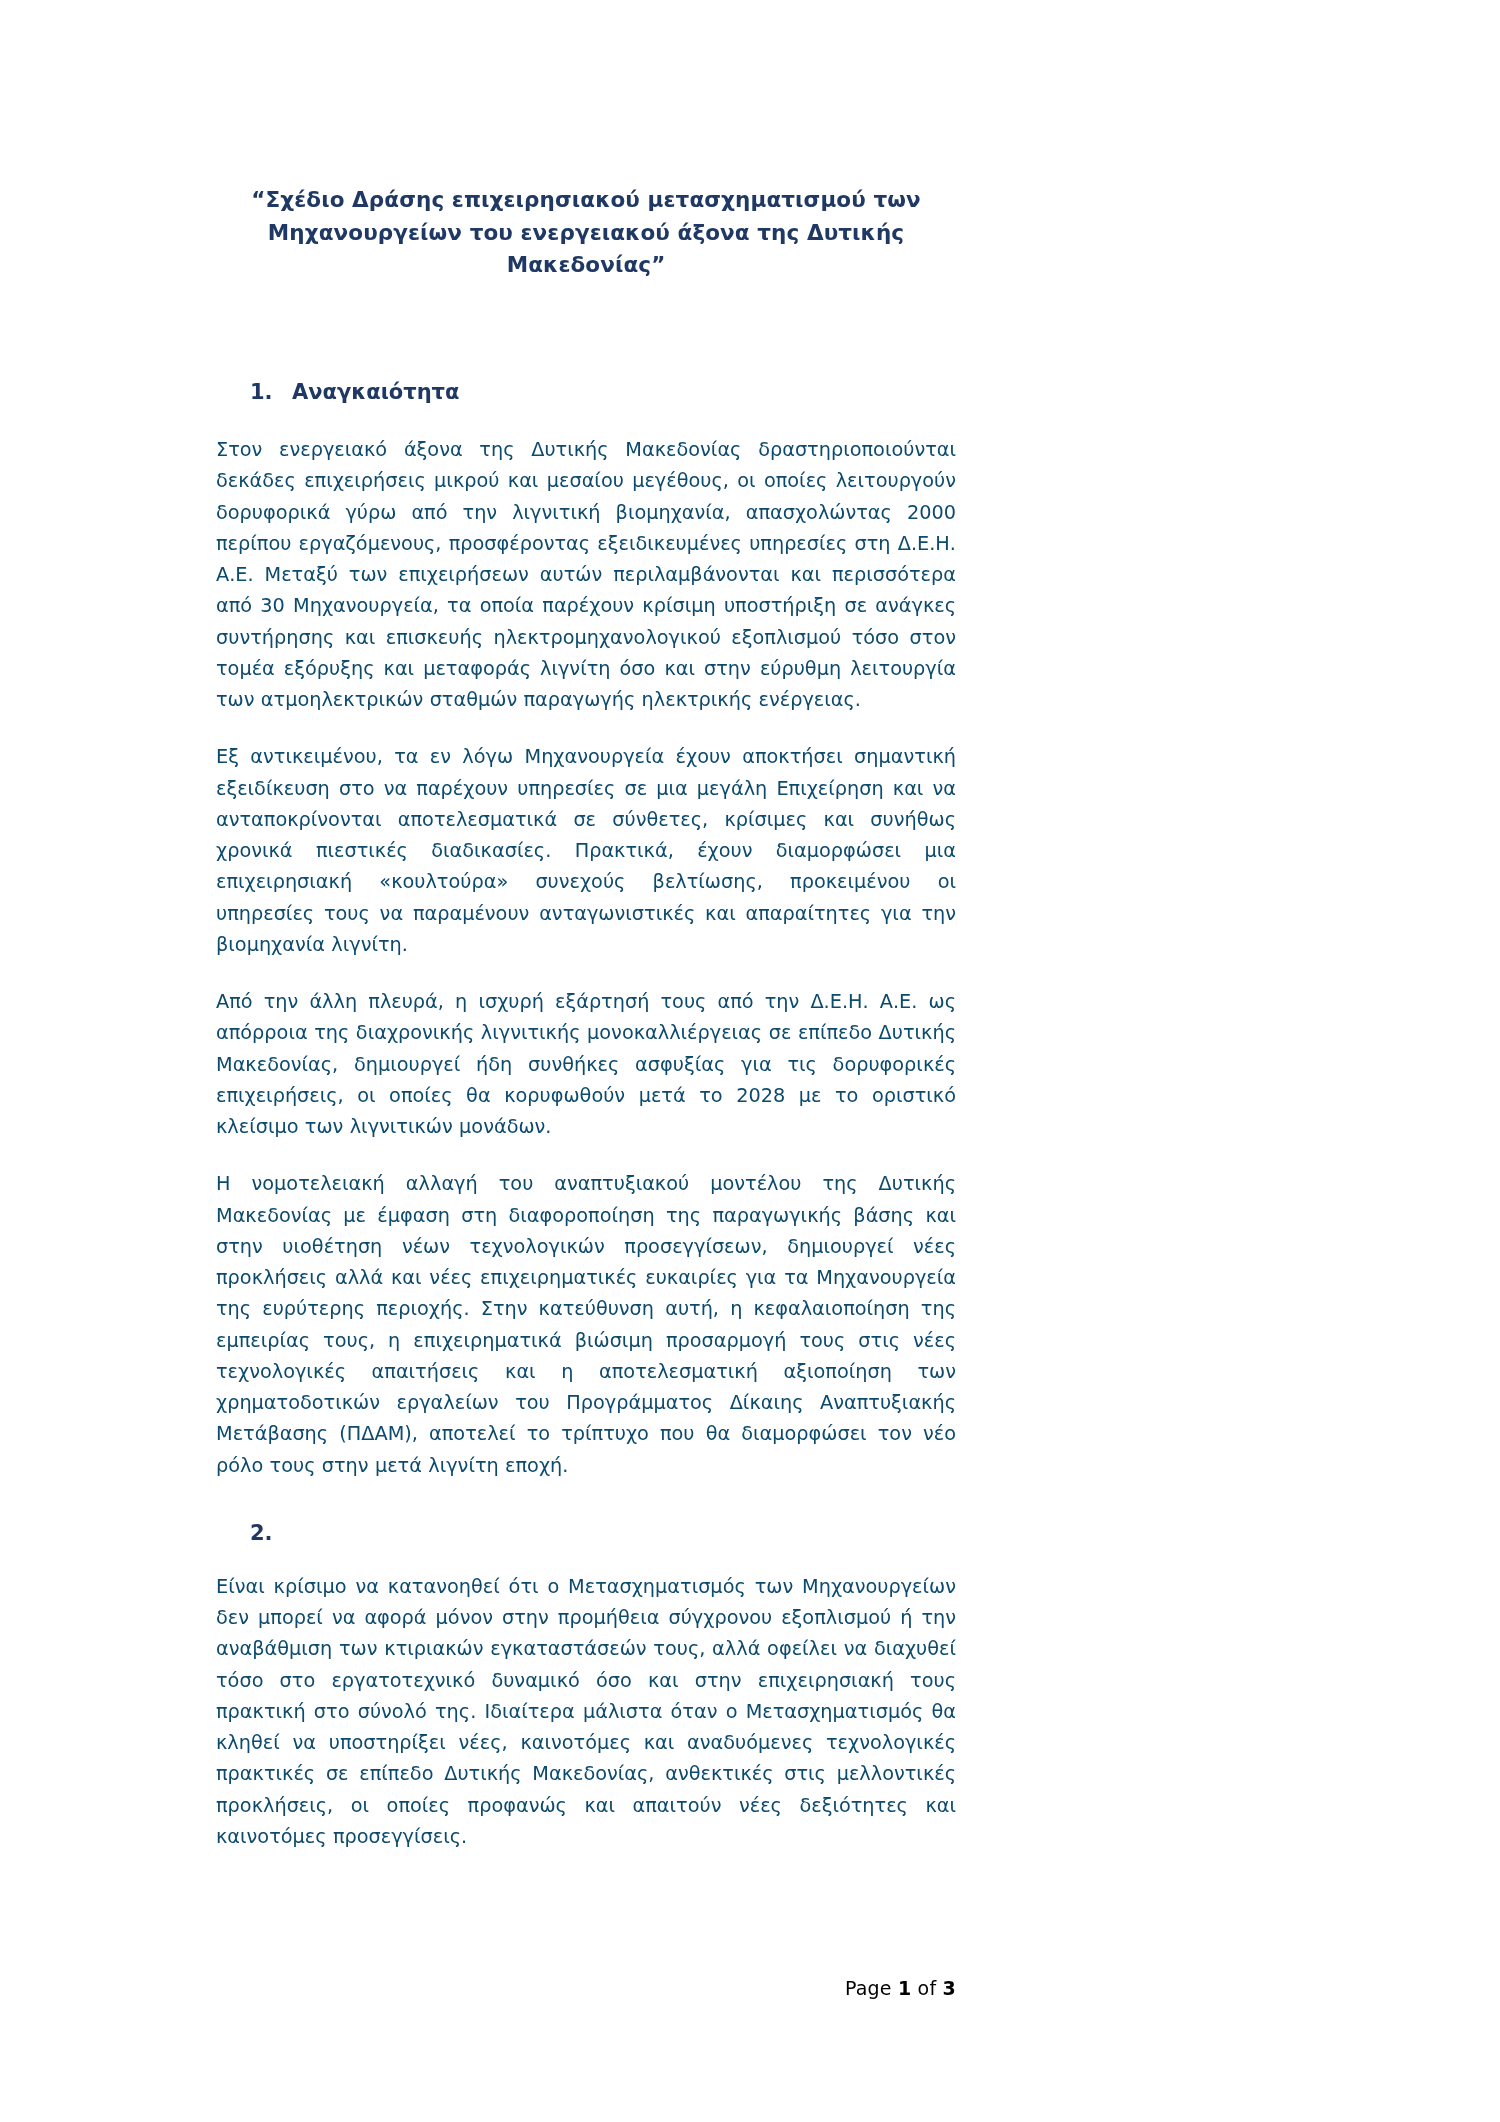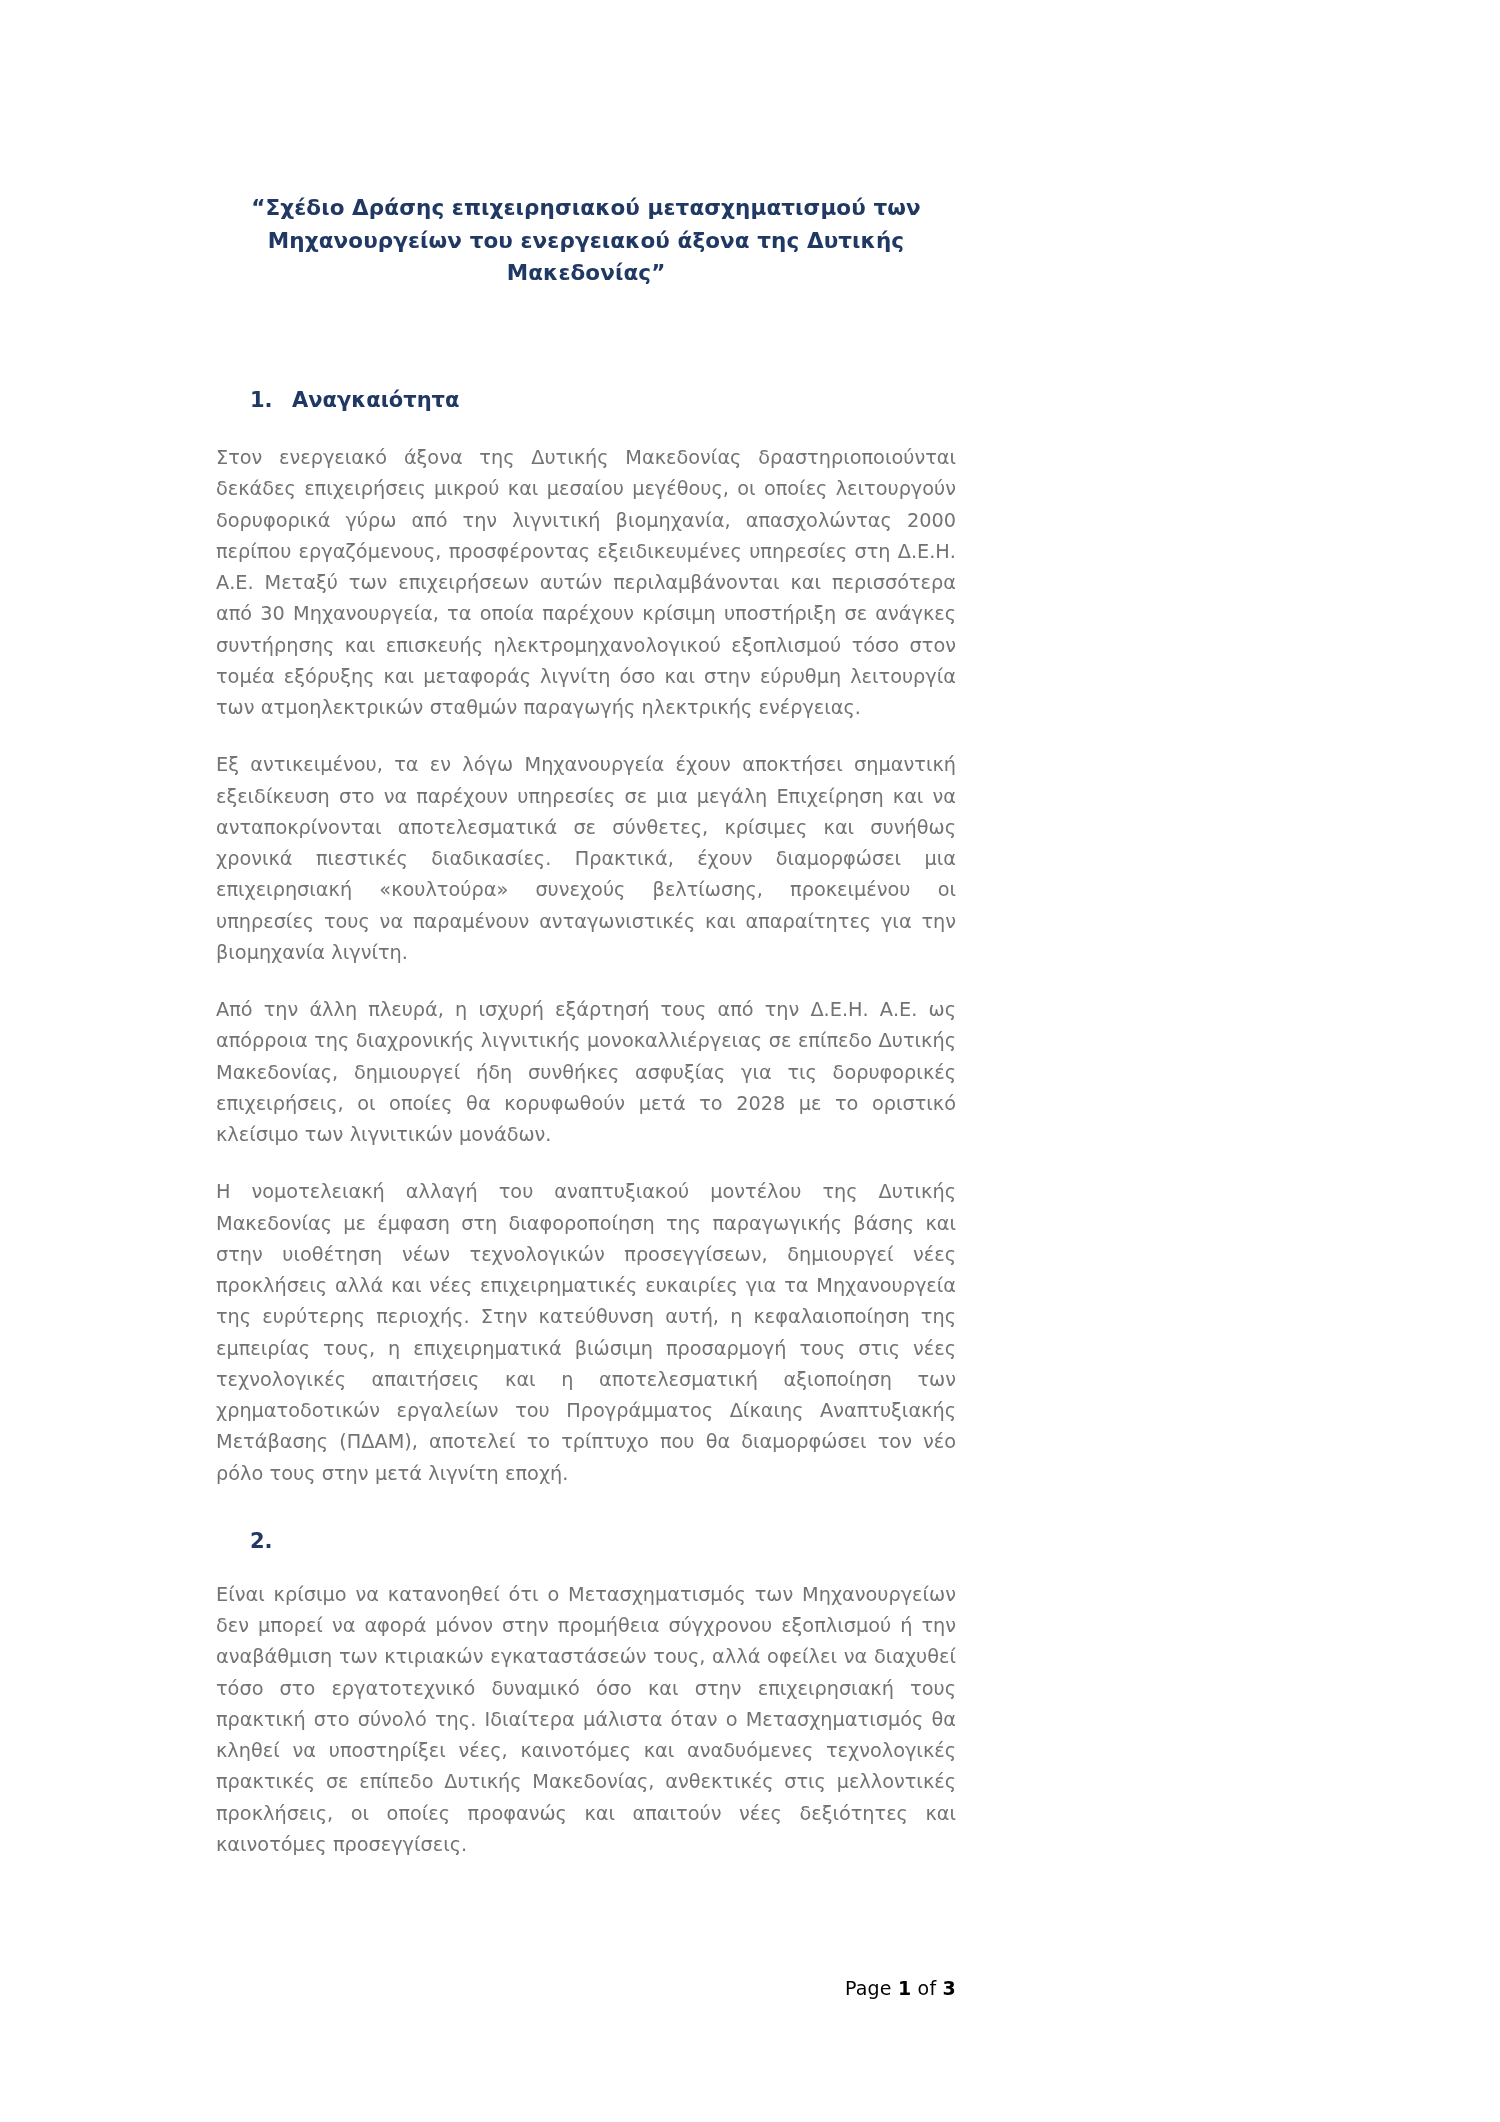--- a/index.html
+++ b/index.html
@@ -18,21 +18,21 @@
     box-sizing: border-box;
     overflow: hidden;
   }
   .content {
     position: absolute;
     left: 216px;
     top: 0;
     width: 740px;
   }
   .doc-title {
-    margin: 12px;
+    margin: 4px;
     padding-top: 180px;
     color: #1F3864;
     font-weight: bold;
     font-size: 21.5px;
     line-height: 1.52;
     text-align: center;
     letter-spacing: 0.1px;
   }
   .section-heading {
     display: flex;
@@ -48,21 +48,21 @@
     flex: 0 0 42px;
   }
   .section-heading .htext {
     flex: 1 1 auto;
   }
   #sec1-heading { margin-top: 98px; }
   #sec2-heading { margin-top: 40px; }
   p.body-par {
     margin: 0;
     padding-top: 26px;
-    color: #737373;
+    color: #0c4a6e;
     font-size: 19.3px;
     line-height: 1.62;
     text-align: justify;
     text-justify: inter-word;
     word-spacing: 0.2px;
   }
   #par1 { padding-top: 30px; }
   #par5 { padding-top: 28px; }
   p.body-par b {
     font-weight: bold;

